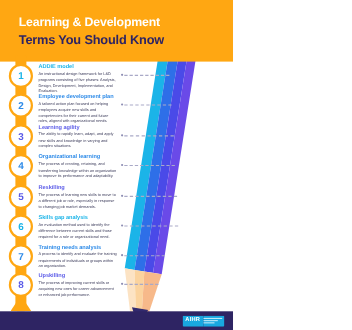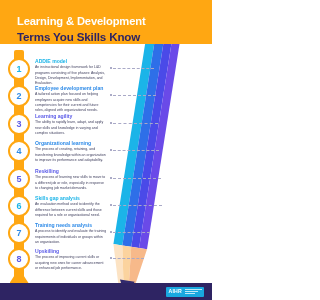--- a/index.html
+++ b/index.html
@@ -6,21 +6,21 @@
   body{
     width:212px;height:300px;overflow:hidden;
     background:#ffffff;
     font-family:"Liberation Sans",sans-serif;
     position:relative;
   }
   #poster{position:relative;width:212px;height:300px;overflow:hidden;background:#fff;}
 
   
   .header{
-    position:absolute;left:0;top:0;width:212px;height:44px;
+    position:absolute;left:0;top:0;width:212px;height:56px;
     background:#FFA712;z-index:4;
   }
   .header-title-1{
     position:absolute;left:17px;top:16px;
     font-size:11.2px;font-weight:bold;color:#ffffff;
     letter-spacing:-0.15px;line-height:1;white-space:nowrap;
   }
   .header-title-2{
     position:absolute;left:17px;top:31px;
     font-size:11.6px;font-weight:bold;color:#2E2463;
@@ -109,21 +109,21 @@
         <polygon points="155,250 164,250 168,292 163,292" fill="#FBD39E"></polygon>
         <polygon points="164,250 180,250 173,292 168,292" fill="#F7B98A"></polygon>
 
         <polygon points="158,284 173,284 165.5,299" fill="#322A6E"></polygon>
       </g>
     </svg>
   </div>
 
   <div class="header">
     <div class="header-title-1">Learning &amp; Development</div>
-    <div class="header-title-2">Terms You Skills Know</div>
+    <div class="header-title-2">Terms You Should Know</div>
   </div>
 
   <div class="rail"></div>
   <div class="rail-foot"></div>
 
   <div class="item">
     <div class="badge" style="top:58px;color:#1BB4E8">1</div>
     <div class="txt" style="top:58px">
       <p class="ttl" style="color:#1BB4E8">ADDIE model</p>
       <p class="bdy">An instructional design framework for L&amp;D programs consisting of five phases: Analysis, Design, Development, Implementation, and Evaluation.</p>

